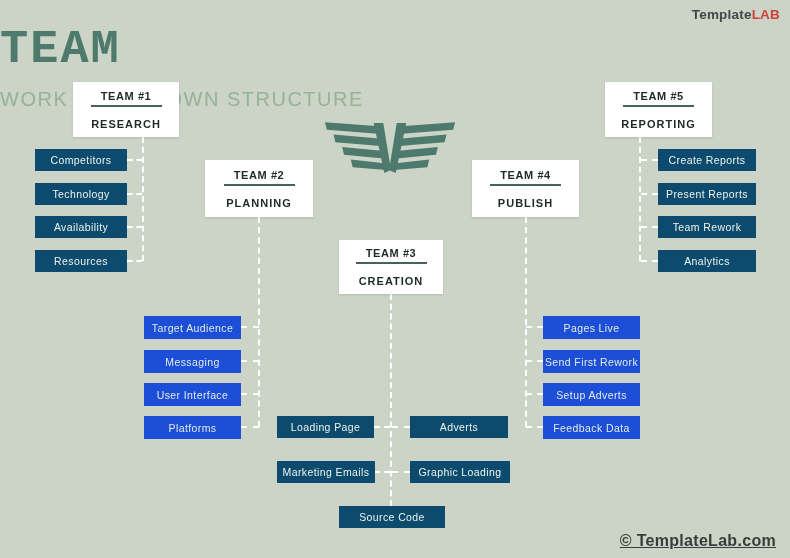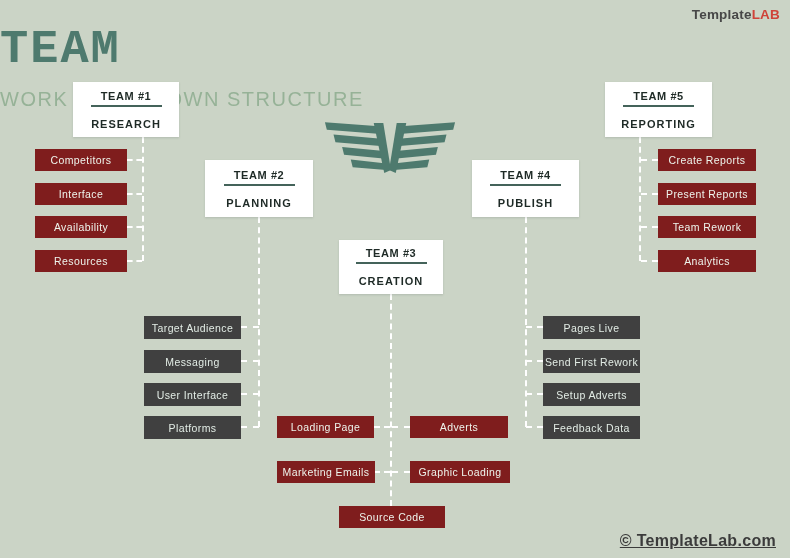--- a/index.html
+++ b/index.html
@@ -37,22 +37,22 @@
   .tbox-title { font-size:11px; font-weight:bold; color:#1e2a26; letter-spacing:.6px; }
   .tbox-rule  { width:71px; height:0; border-bottom:2px solid #44635a; margin:3px 0 11px 0; }
   .tbox-name  { font-size:11px; font-weight:bold; color:#1e2a26; letter-spacing:1px; }
 
   
   .item {
     position:absolute; height:22px;
     display:flex; align-items:center; justify-content:center;
     font-size:10.5px; letter-spacing:.4px; color:#eef4ec;
   }
-  .item.light { background:#7f1d1d; }
-  .item.dark  { background:#404040; color:#e2ece5; }
+  .item.light { background:#0c4a6e; }
+  .item.dark  { background:#1d4ed8; color:#e2ece5; }
   .item.h23 { height:23px; }
 
   
   .vline { position:absolute; width:0; border-left:2px dashed #ffffff; }
   .hstub { position:absolute; height:0; border-top:2px dashed #ffffff; }
 
   
   .footer {
     position:absolute; right:14px; bottom:8px;
     font-size:16px; font-weight:bold; color:#3b3b3b;
@@ -91,21 +91,21 @@
   <div class="hstub" style="left:127px;top:159px;width:15px"></div>
   <div class="hstub" style="left:127px;top:193px;width:15px"></div>
   <div class="hstub" style="left:127px;top:226px;width:15px"></div>
   <div class="hstub" style="left:127px;top:260px;width:15px"></div>
   <div class="tbox" style="left:73px;top:82px;width:106px;height:55px">
     <div class="tbox-title">TEAM #1</div>
     <div class="tbox-rule"></div>
     <div class="tbox-name">RESEARCH</div>
   </div>
   <div class="item light" style="left:35px;top:149px;width:92px">Competitors</div>
-  <div class="item light" style="left:35px;top:183px;width:92px">Interface</div>
+  <div class="item light" style="left:35px;top:183px;width:92px">Technology</div>
   <div class="item light" style="left:35px;top:216px;width:92px">Availability</div>
   <div class="item light" style="left:35px;top:250px;width:92px">Resources</div>
 
   <div class="vline" style="left:258px;top:217px;height:210px"></div>
   <div class="hstub" style="left:241px;top:326px;width:18px"></div>
   <div class="hstub" style="left:241px;top:360px;width:18px"></div>
   <div class="hstub" style="left:241px;top:393px;width:18px"></div>
   <div class="hstub" style="left:241px;top:426px;width:18px"></div>
   <div class="tbox" style="left:205px;top:160px;width:108px;height:57px">
     <div class="tbox-title">TEAM #2</div>

